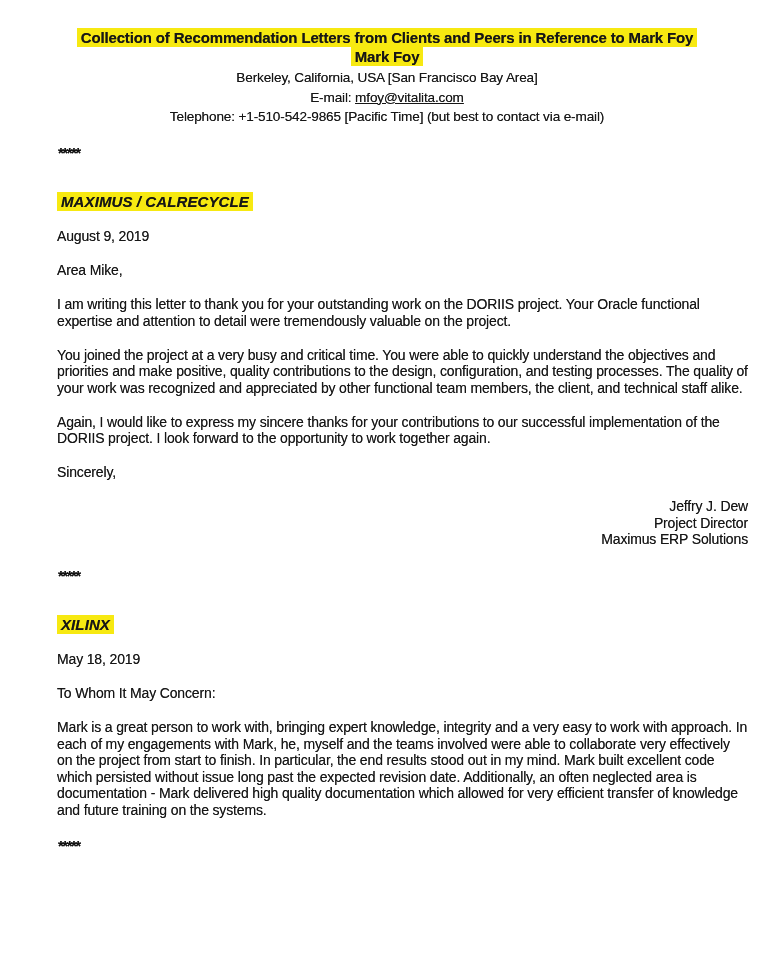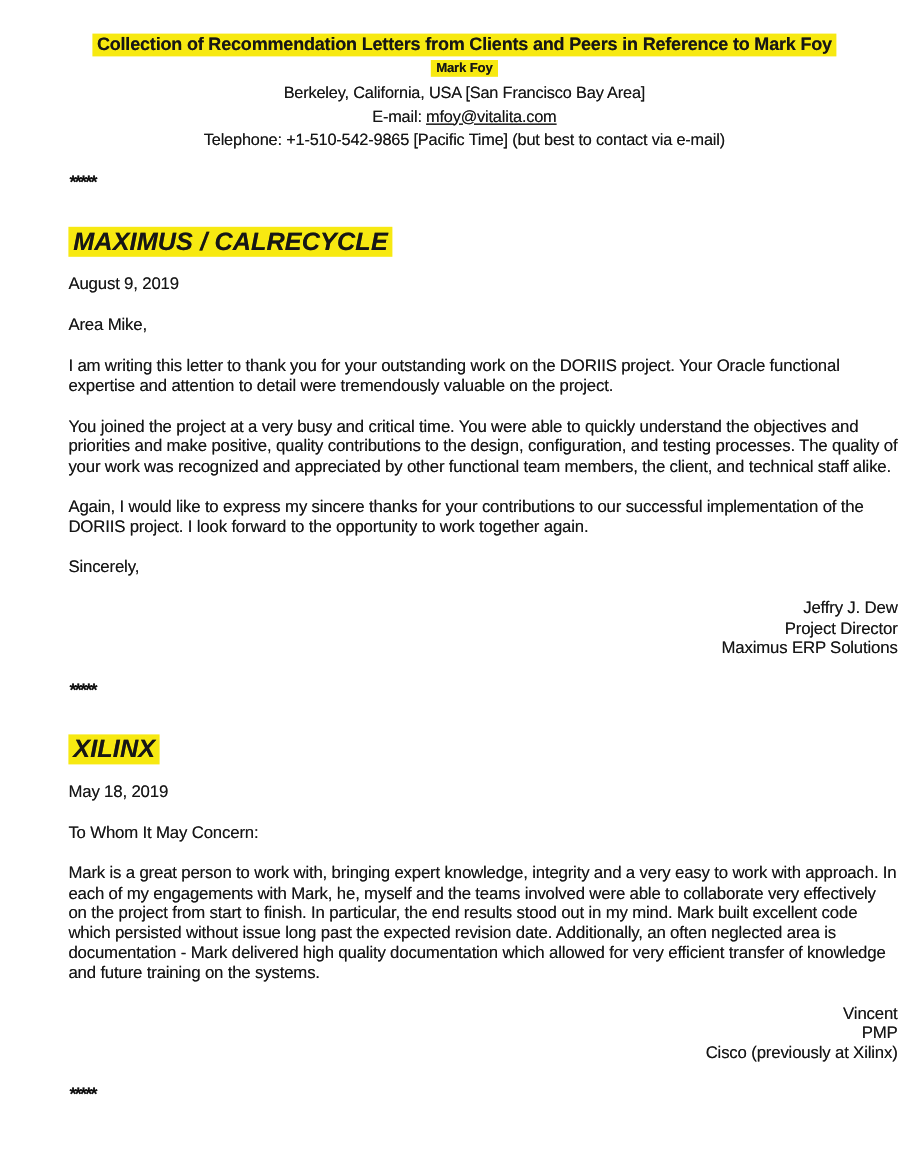--- a/index.html
+++ b/index.html
@@ -30,21 +30,21 @@
     line-height: 15.6px;
     font-size: 13.6px;
   }
   .doc-title {
     font-size: 15px;
     font-weight: bold;
     line-height: 19px;
     margin: 0 0 1px 0;
   }
   .author-name {
-    font-size: 11px;
+    font-size: 15px;
     font-weight: bold;
     line-height: 18px;
     margin: 0 0 2px 0;
   }
   .hl {
     background: #f7e911;
     color: inherit;
     padding: 1px 4px;
   }
   .hd-line { margin: 4px; }
@@ -55,21 +55,21 @@
   }
   .sep {
     font-weight: bold;
     font-size: 15px;
     letter-spacing: -1.5px;
     line-height: 14px;
     margin: 21px 0 0 1px;
     color: #111;
   }
   .company-heading {
-    font-size: 21px;
+    font-size: 15px;
     font-weight: bold;
     font-style: italic;
     margin: 33px 0 0 0;
     line-height: 18px;
     letter-spacing: 0.1px;
   }
   .letter p { margin: 17.5px 0 0 0; }
   .sig { margin-top: 17.5px; text-align: right; }
   .sig div { margin: 0; }
   .closing { margin-top: 17.5px; }
@@ -105,23 +105,18 @@
       </div>
     </section>
 
     <div class="sep">*****</div>
 
     <section class="letter">
       <h2 class="company-heading"><span class="hl">XILINX</span></h2>
       <p class="date">May 18, 2019</p>
       <p class="greeting">To Whom It May Concern:</p>
       <p>Mark is a great person to work with, bringing expert knowledge, integrity and a very easy to work with approach. In each of my engagements with Mark, he, myself and the teams involved were able to collaborate very effectively on the project from start to finish. In particular, the end results stood out in my mind. Mark built excellent code which persisted without issue long past the expected revision date. Additionally, an often neglected area is documentation - Mark delivered high quality documentation which allowed for very efficient transfer of knowledge and future training on the systems.</p>
-      <div class="sig">
-        <div>Vincent</div>
-        <div>PMP</div>
-        <div>Cisco (previously at Xilinx)</div>
-      </div>
     </section>
 
     <div class="sep">*****</div>
 
   </div>
 </div>
 
 </body></html>

